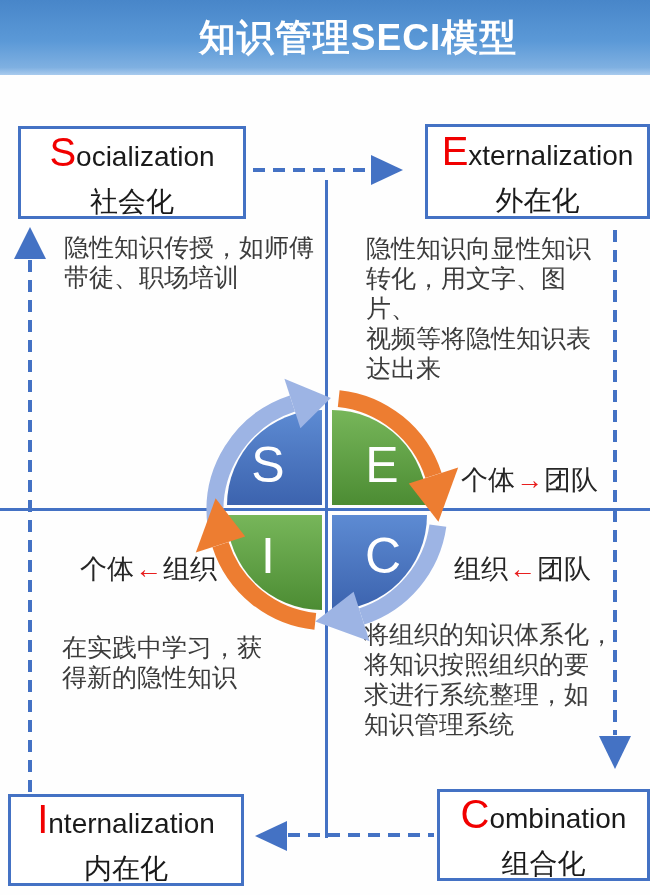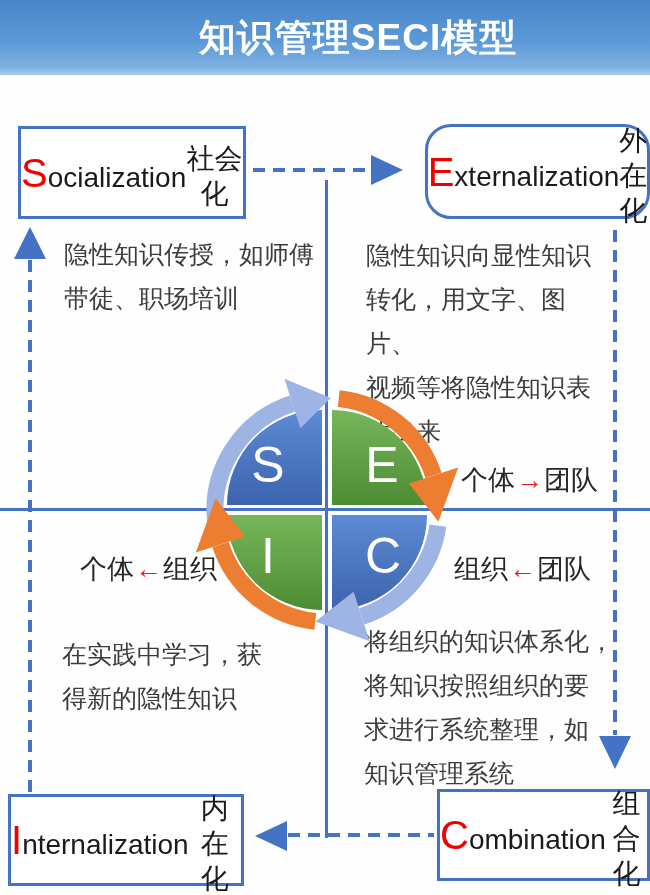--- a/index.html
+++ b/index.html
@@ -14,33 +14,33 @@
     background:linear-gradient(180deg,#4886c9 0%,#5b99d7 55%,#7fb0e1 90%,#a9cbee 100%);
     display:flex;align-items:center;justify-content:center;padding-left:33px;
   }
   .header .title{color:#fff;font-size:37px;font-weight:bold;letter-spacing:1px;}
   
   .hline{position:absolute;left:0;top:508px;width:650px;height:3px;background:#4472C4;}
   .vline{position:absolute;left:325px;top:180px;width:3px;height:658px;background:#4472C4;}
   
   .cbox{
     position:absolute;background:#fff;border:3px solid #4472C4;
-    display:flex;flex-direction:row;align-items:center;justify-content:center;
+    display:flex;flex-direction:column;align-items:center;justify-content:center;
     text-align:center;line-height:1.25;
   }
   .cbox .en{font-size:28px;color:#1a1a1a;}
   .cbox .en .initial{font-size:40px;color:#f10000;}
   .cbox .zh{font-size:28px;color:#1a1a1a;margin-top:7px;}
   .box-s{left:18px;top:126px;width:222px;height:87px;}
-  .box-e{left:425px;top:124px;width:219px;height:89px;border-radius:26px;}
+  .box-e{left:425px;top:124px;width:219px;height:89px;}
   .box-i{left:8px;top:794px;width:230px;height:86px;}
   .box-c{left:437px;top:789px;width:207px;height:86px;}
   
   .desc{
-    position:absolute;font-size:25px;line-height:44px;color:#3c3c3c;
+    position:absolute;font-size:25px;line-height:30px;color:#3c3c3c;
     white-space:pre-line;
   }
   .desc-s{left:64px;top:232px;width:260px;}
   .desc-e{left:366px;top:233px;width:245px;}
   .desc-i{left:62px;top:632px;width:245px;}
   .desc-c{left:364px;top:619px;width:255px;}
   
   .flow{
     position:absolute;font-size:27px;color:#262626;white-space:nowrap;
   }

